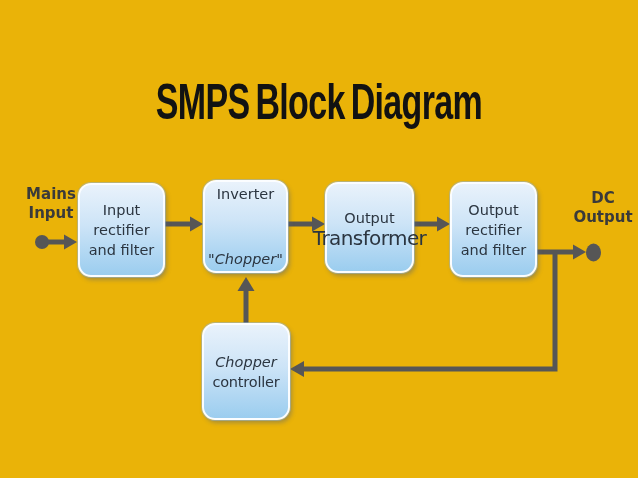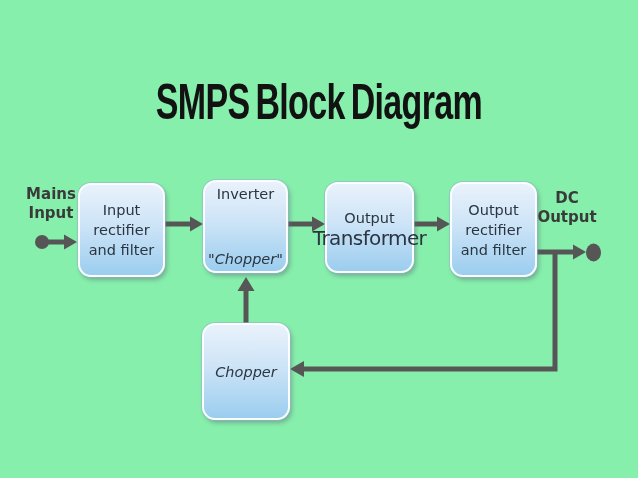--- a/index.html
+++ b/index.html
@@ -1,17 +1,17 @@
 <!DOCTYPE html>
 <html><head>
 <meta charset="utf-8">
 <style>
   html,body{margin:0;padding:0;background:#ffffff;}
   .stage{
-    position:relative;width:638px;height:478px;background:#86efac;overflow:hidden;
+    position:relative;width:638px;height:478px;background:#eab308;overflow:hidden;
     font-family:"DejaVu Sans","Liberation Sans",sans-serif;
     --block-top:#e9f2fb; --block-mid:#cde4f7; --block-bottom:#9bcdef;
     --block-border:#fbfdff; --block-text:#2b3540; --connector:#565656;
     --label-text:#3a3a3a; --title-text:#121212;
   }
   .title{
     position:absolute;left:0;top:77px;width:638px;height:50px;
     display:flex;align-items:center;justify-content:center;color:var(--title-text);
   }
   .title span{
@@ -38,21 +38,21 @@
     position:absolute;text-align:center;color:var(--label-text);
     font-size:15px;line-height:19px;
   }
   .lbl .ln{display:block;white-space:nowrap;font-weight:bold;}
   #b1{left:78px;top:183px;width:87px;height:94px;}
   #b2{left:203px;top:180px;width:85px;height:93px;gap:45px;}
   #b3{left:325px;top:182px;width:89px;height:91px;}
   #b4{left:450px;top:182px;width:87px;height:95px;}
   #b5{left:202px;top:323px;width:88px;height:97px;}
   #lbl-mains{left:20px;top:185px;width:62px;}
-  #lbl-dc{left:536px;top:189px;width:62px;}
+  #lbl-dc{left:572px;top:189px;width:62px;}
 </style>
 </head>
 <body>
 
 <div class="stage" style="--block-top: #e9f2fb; --block-mid: #cde4f7; --block-bottom: #9bcdef; --block-border: #fbfdff; --block-text: #2b3540; --connector: #565656; --label-text: #3a3a3a; --title-text: #121212;">
 
   <h1 class="title" style="margin:0;">
     <span>SMPS Block Diagram</span>
   </h1>
 
@@ -104,20 +104,21 @@
   </div>
 
   <div class="block" id="b4">
     <span class="ln">Output</span>
     <span class="ln">rectifier</span>
     <span class="ln">and filter</span>
   </div>
 
   <div class="block" id="b5">
     <span class="ln italic">Chopper</span>
+    <span class="ln snug">controller</span>
   </div>
 
   <div class="lbl" id="lbl-dc">
     <span class="ln">DC</span>
     <span class="ln">Output</span>
   </div>
 
 </div>
 
 </body></html>

